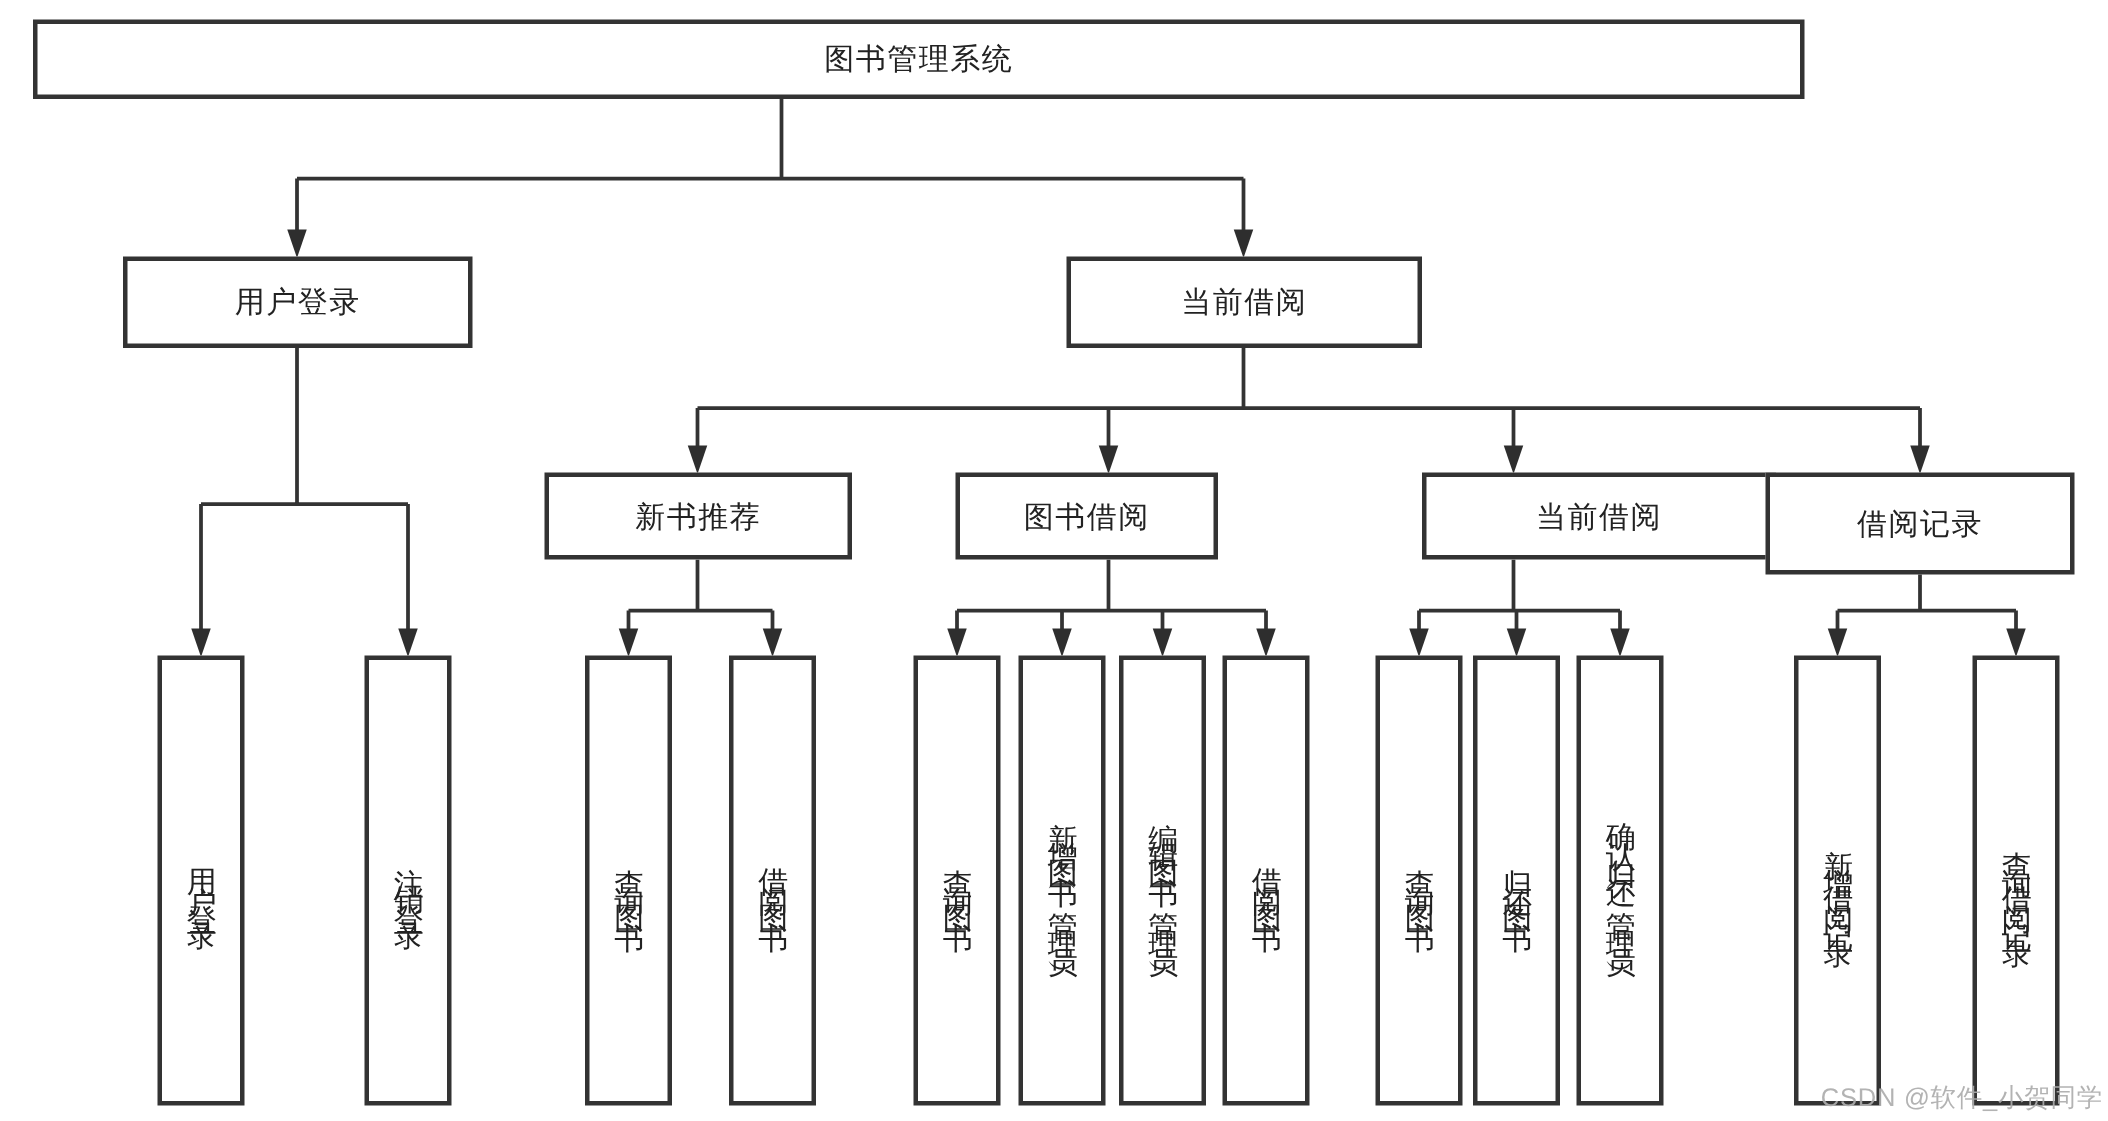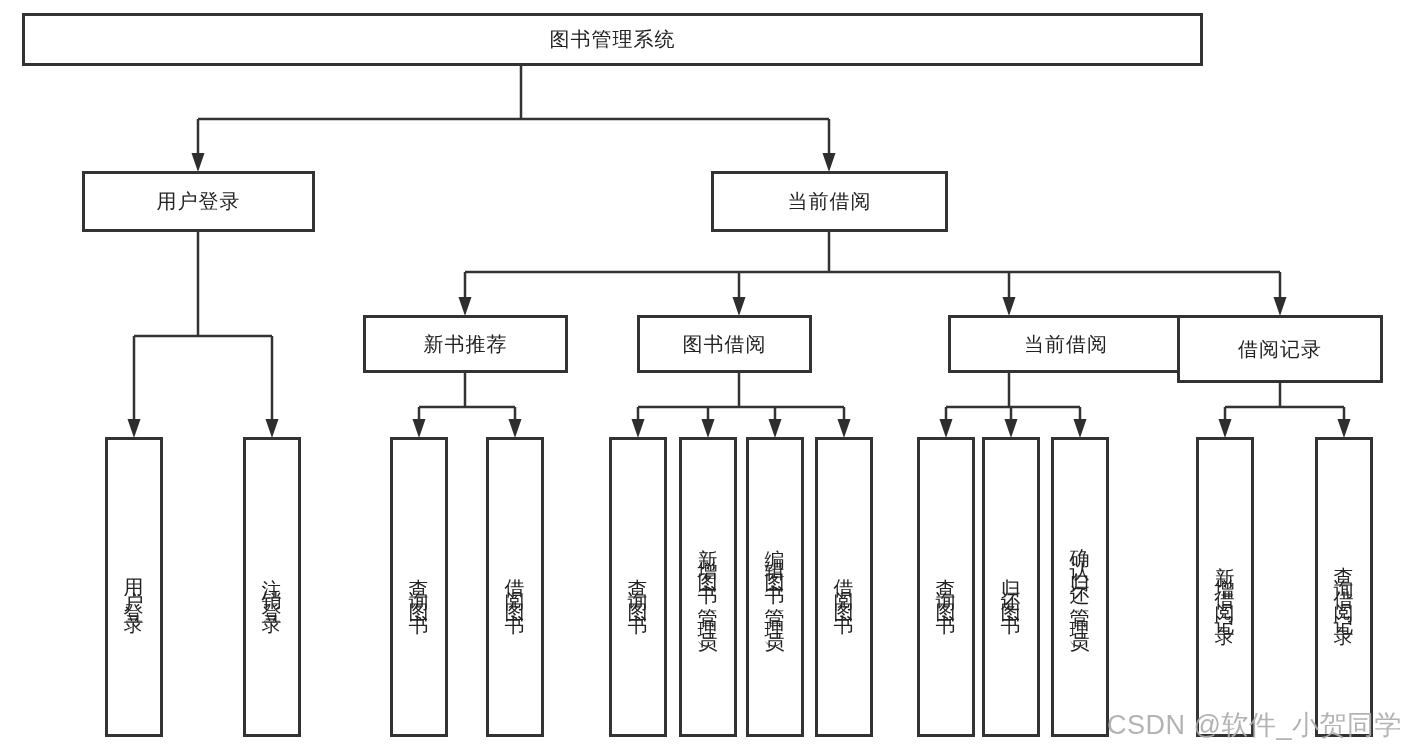--- a/index.html
+++ b/index.html
@@ -17,21 +17,21 @@
     display:flex;align-items:center;justify-content:center;
     color:var(--text,#222222);
   }
   .node .label{font-size:20px;letter-spacing:1px;white-space:nowrap;}
   .leaf .label{
     writing-mode:vertical-rl;text-orientation:mixed;
     letter-spacing:12px;line-height:1;white-space:normal;
   }
   .watermark{
     position:absolute;right:3px;bottom:4px;
-    font-size:27px;letter-spacing:0.5px;
+    font-size:17px;letter-spacing:0.5px;
     color:var(--watermark,#adadad);opacity:0.92;
     pointer-events:none;z-index:5;
   }
 </style>
 </head>
 <body>
 
 <div class="canvas">
 
   <svg class="connectors" viewBox="0 0 1405 747" xmlns="http://www.w3.org/2000/svg">

